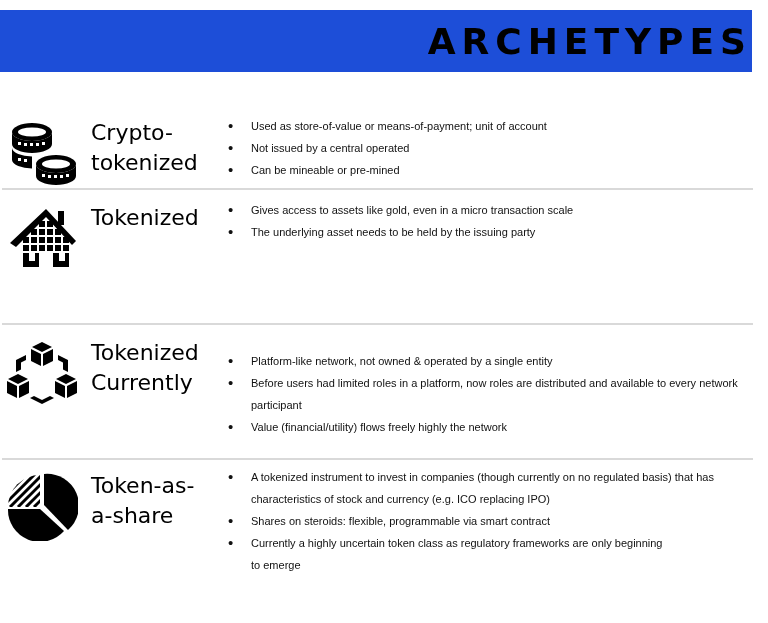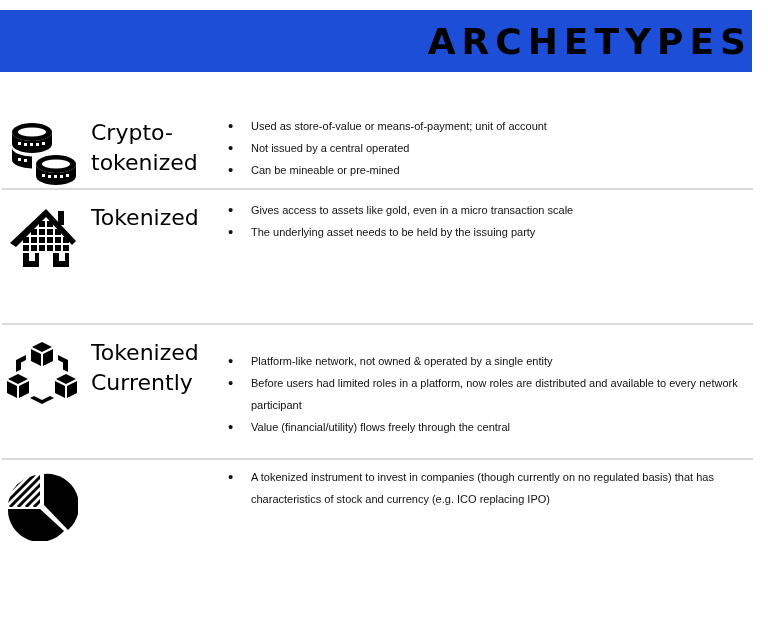--- a/index.html
+++ b/index.html
@@ -128,21 +128,21 @@
       </g>
     </svg>
   </div>
   <div class="title" style="top:8px;">
     <div>Tokenized</div>
     <div>Currently</div>
   </div>
   <ul class="bullets" style="top:20px;width:510px;">
     <li>Platform-like network, not owned &amp; operated by a single entity</li>
     <li>Before users had limited roles in a platform, now roles are distributed and available to every network participant</li>
-    <li>Value (financial/utility) flows freely through the central</li>
+    <li>Value (financial/utility) flows freely highly the network</li>
   </ul>
 </div>
 <div class="divider" style="top:458px;"></div>
 
 <div class="row" style="top:465px;height:158px;">
   <div class="icon" style="top:4px;">
     <svg width="72" height="72" viewBox="0 0 72 72">
       <defs>
         <clipPath id="hatchClip">
             <path d="M34 34 L34 2 A32 32 0 0 0 2 34 Z"></path>
@@ -154,16 +154,22 @@
         <line x1="0" y1="14" x2="14" y2="0"></line>
           <line x1="0" y1="22" x2="22" y2="0"></line>
         <line x1="0" y1="30" x2="30" y2="0"></line>
           <line x1="4" y1="34" x2="38" y2="0"></line>
         <line x1="12" y1="34" x2="46" y2="0"></line>
           <line x1="20" y1="34" x2="54" y2="0"></line>
         <line x1="28" y1="34" x2="62" y2="0"></line>
       </g>
     </svg>
   </div>
+  <div class="title" style="top:6px;">
+    <div>Token-as-</div>
+    <div>a-share</div>
+  </div>
   <ul class="bullets" style="top:1px;width:535px;">
     <li style="padding-right:25px;">A tokenized instrument to invest in companies (though currently on no regulated basis) that has characteristics of stock and currency (e.g. ICO replacing IPO)</li>
+    <li>Shares on steroids: flexible, programmable via smart contract</li>
+    <li style="padding-right:90px;">Currently a highly uncertain token class as regulatory frameworks are only beginning to emerge</li>
   </ul>
 </div>
 
 </body></html>

